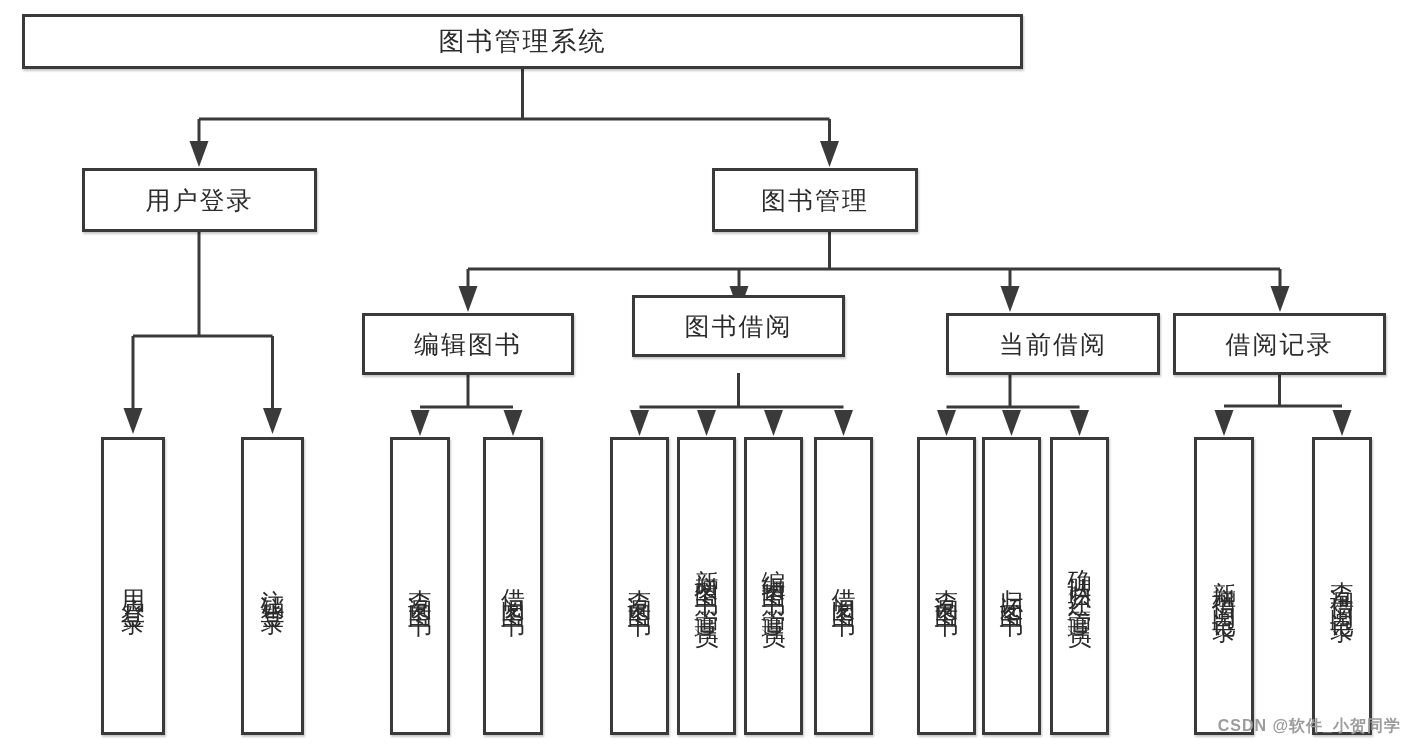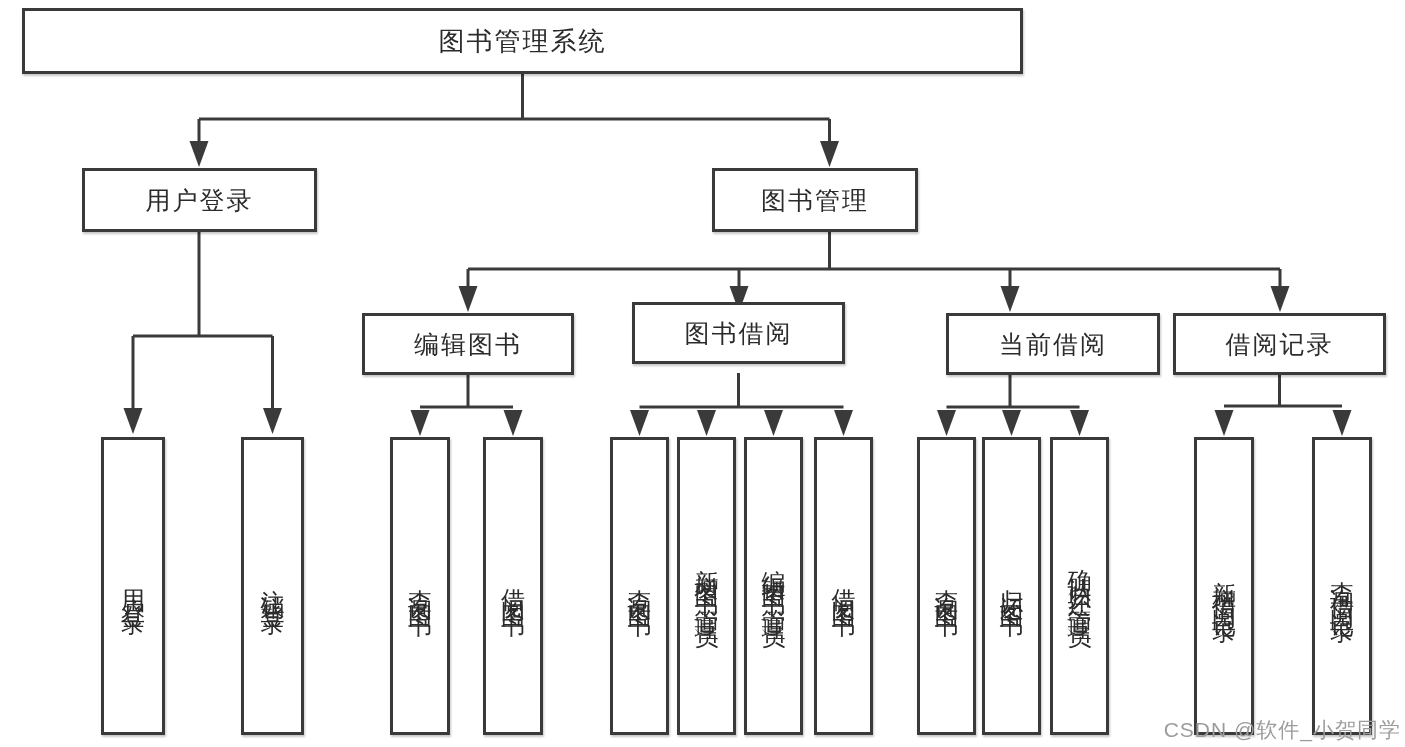--- a/index.html
+++ b/index.html
@@ -35,24 +35,25 @@
     writing-mode:vertical-rl;
     text-orientation:mixed;
     font-size:24px;
     letter-spacing:8px;
     line-height:1;
     white-space:nowrap;
   }
   .watermark {
     position:absolute;
     top:716px; right:4px;
-    font-size:21px;
+    font-size:16px;
     color:#9c9c9c;
     letter-spacing:1px;
     white-space:nowrap;
+    font-weight:bold;
   }
 </style>
 </head>
 <body>
 
 <div class="canvas">
 
   <svg class="connectors" width="1405" height="747" viewBox="0 0 1405 747">
     <g stroke="#3a3a3a" stroke-width="3" fill="none">
 
@@ -87,35 +88,35 @@
       <polygon points="764,410 783,410 773.5,436"></polygon>
       <polygon points="834,410 853,410 843.5,436"></polygon>
       <polygon points="937,410 956,410 946.5,436"></polygon>
       <polygon points="1002,410 1021,410 1011.5,436"></polygon>
       <polygon points="1070,410 1089,410 1079.5,436"></polygon>
       <polygon points="1214.5,410 1233.5,410 1224,436"></polygon>
       <polygon points="1332.5,410 1351.5,410 1342,436"></polygon>
     </g>
   </svg>
 
-  <div class="box h root" style="left:22px;top:8px;width:1001px;height:66px">
+  <div class="box h root" style="left:22px;top:14px;width:1001px;height:55px">
     <span class="label">图书管理系统</span>
   </div>
 
   <div class="box h" style="left:82px;top:168px;width:235px;height:64px">
     <span class="label">用户登录</span>
   </div>
   <div class="box h" style="left:712px;top:168px;width:206px;height:64px">
     <span class="label">图书管理</span>
   </div>
 
   <div class="box h" style="left:362px;top:313px;width:212px;height:62px">
     <span class="label">编辑图书</span>
   </div>
-  <div class="box h" style="left:632px;top:302px;width:213px;height:62px">
+  <div class="box h" style="left:632px;top:295px;width:213px;height:62px">
     <span class="label">图书借阅</span>
   </div>
   <div class="box h" style="left:946px;top:313px;width:214px;height:62px">
     <span class="label">当前借阅</span>
   </div>
   <div class="box h" style="left:1173px;top:313px;width:213px;height:62px">
     <span class="label">借阅记录</span>
   </div>
 
   <div class="box v" style="left:101px;top:437px;width:64px;height:298px">

